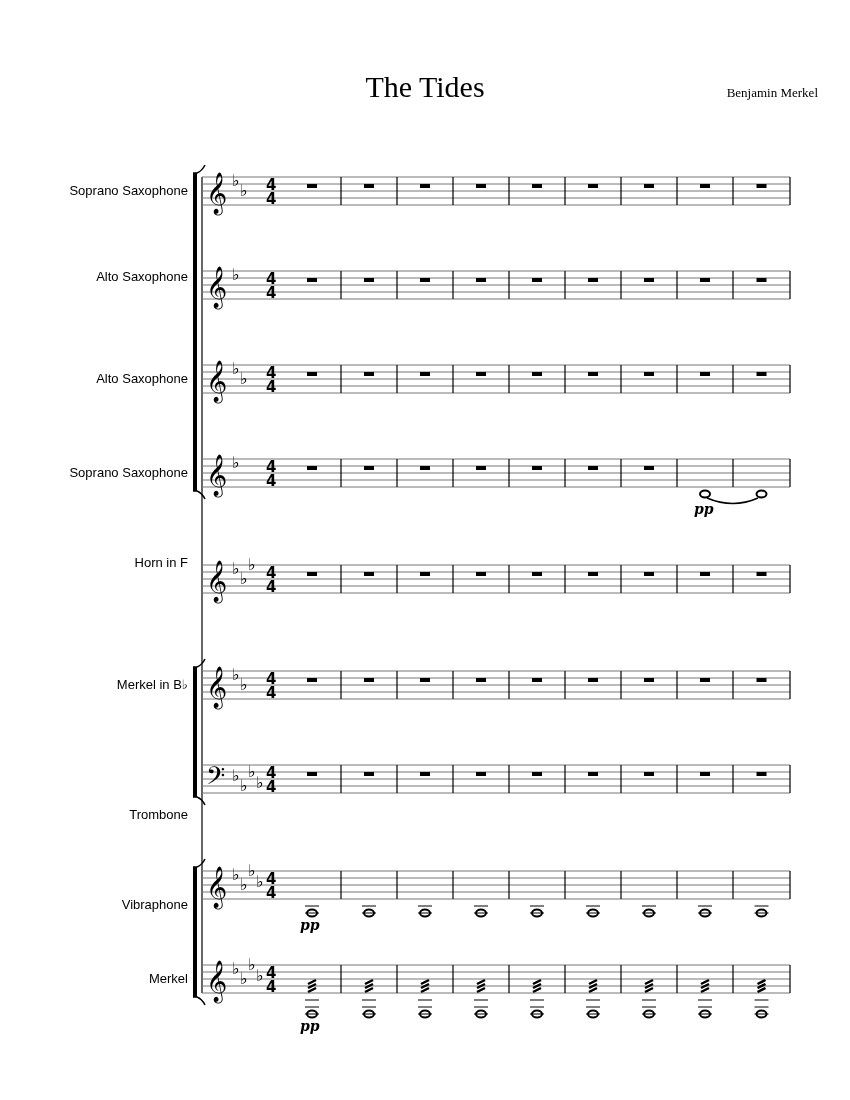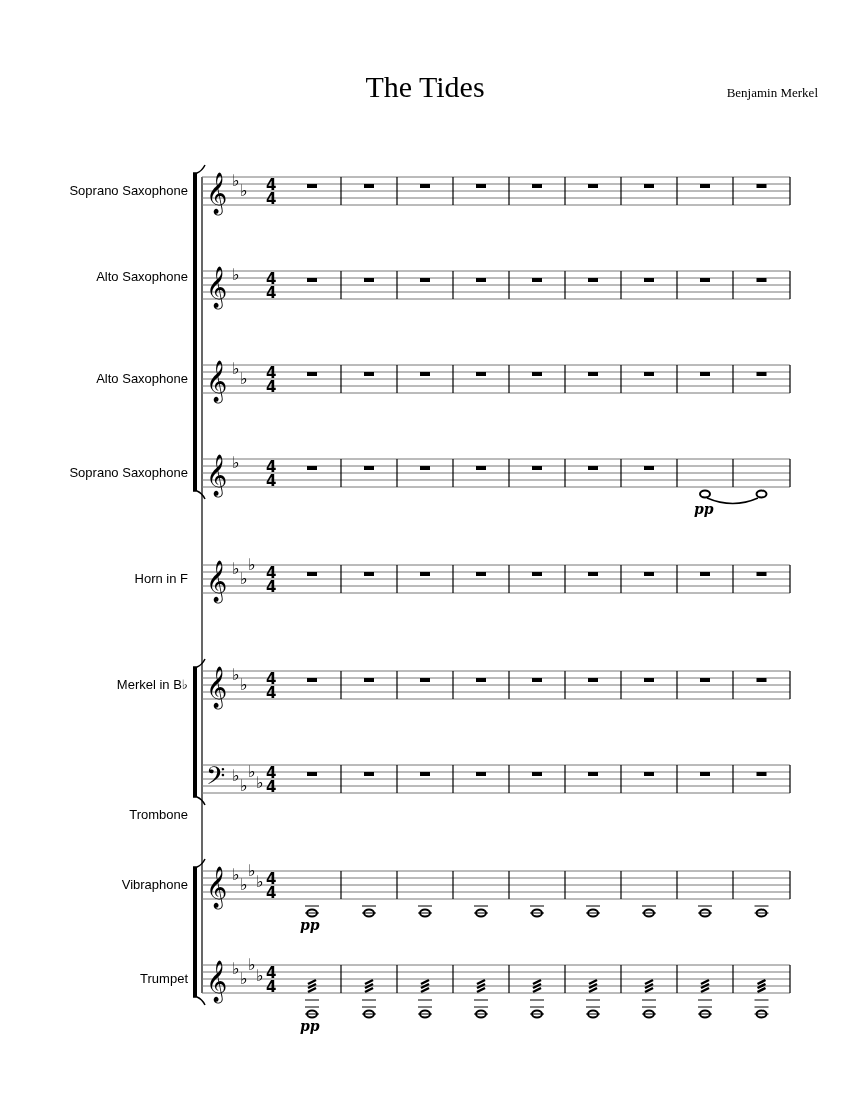--- a/index.html
+++ b/index.html
@@ -16,25 +16,25 @@
 </head>
 <body>
 
 <div class="title">The Tides</div>
 <div class="composer">Benjamin Merkel</div>
 
 <div class="inst-label" style="top:183px">Soprano Saxophone</div>
 <div class="inst-label" style="top:269px">Alto Saxophone</div>
 <div class="inst-label" style="top:371px">Alto Saxophone</div>
 <div class="inst-label" style="top:465px">Soprano Saxophone</div>
-<div class="inst-label" style="top:571px">Horn in F</div>
+<div class="inst-label" style="top:555px">Horn in F</div>
 <div class="inst-label" style="top:677px">Merkel in B♭</div>
 <div class="inst-label" style="top:807px">Trombone</div>
-<div class="inst-label" style="top:877px">Vibraphone</div>
-<div class="inst-label" style="top:971px">Trumpet</div>
+<div class="inst-label" style="top:897px">Vibraphone</div>
+<div class="inst-label" style="top:971px">Merkel</div>
 
 <svg id="score" width="850" height="1100">
     <line x1="202" y1="177" x2="202" y2="993" class="bar" stroke-width="1.4"></line>
     <rect x="193" y="173" width="4" height="318" fill="#000"></rect>
     <path d="M193 173 L197 173 Q202 171 205 165" stroke="#000" stroke-width="1.5" fill="none"></path>
     <path d="M193 491 L197 491 Q202 493 205 499" stroke="#000" stroke-width="1.5" fill="none"></path>
     <rect x="193" y="667" width="4" height="130" fill="#000"></rect>
     <path d="M193 667 L197 667 Q202 665 205 659" stroke="#000" stroke-width="1.5" fill="none"></path>
     <path d="M193 797 L197 797 Q202 799 205 805" stroke="#000" stroke-width="1.5" fill="none"></path>
     <rect x="193" y="867" width="4" height="130" fill="#000"></rect>

